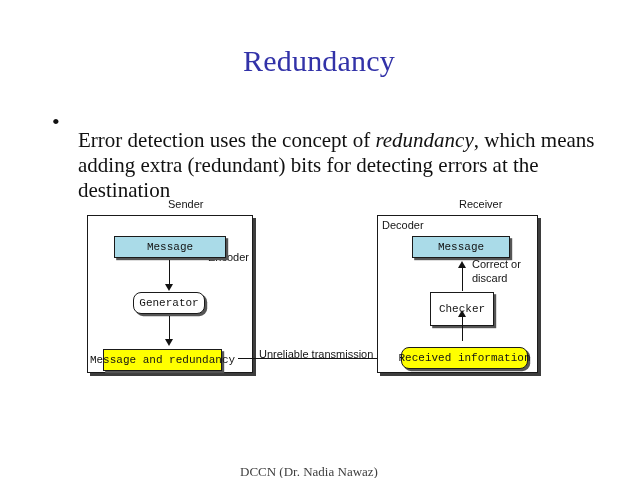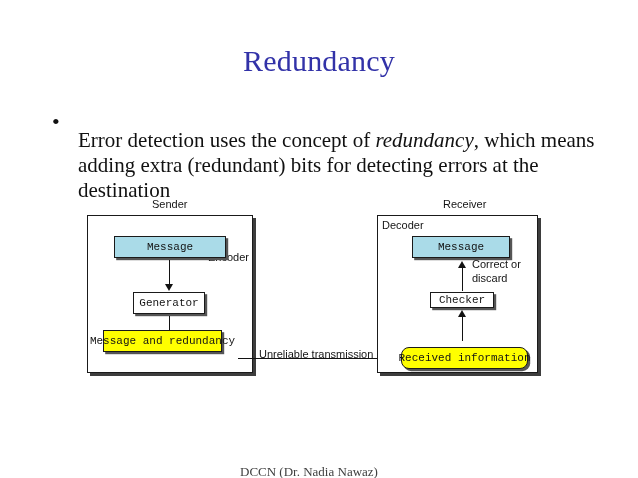--- a/index.html
+++ b/index.html
@@ -84,20 +84,21 @@
     box-sizing: border-box;
   }
   #sender-frame  { left: 87px;  top: 23px; width: 166px; height: 158px; }
   #receiver-frame{ left: 377px; top: 23px; width: 161px; height: 158px; }
 
   .frame-caption {
     position: absolute;
     font-size: 11px;
     color: #141414;
     white-space: nowrap;
+    margin-left: 16px;
   }
   #sender-caption   { left: 152px; top: 6px; }
   #receiver-caption { left: 443px; top: 6px; }
   #encoder-label { left: 208px; top: 27px; margin-top: 32px; }
   #decoder-label { left: 382px; top: 27px; }
 
   
   .nbox {
     position: absolute;
     box-sizing: border-box;
@@ -109,25 +110,25 @@
     font-family: Liberation Mono, monospace;
     font-size: 11px;
     color: #141414;
     white-space: nowrap;
   }
   .nbox.blue   { background: #aadbe8; }
   .nbox.white  { background: #ffffff; }
   .nbox.yellow { background: #ffff00; }
 
   #send-message   { left: 114px; top: 44px;  width: 112px; height: 22px; }
-  #generator      { left: 133px; top: 100px; width:  72px; height: 22px; }
-  #msg-redundancy { left: 103px; top: 138px; width: 119px; height: 22px; }
+  #generator      { left: 133px; top: 100px; width:  72px; height: 22px; border-radius: 8px; }
+  #msg-redundancy { left: 103px; top: 157px; width: 119px; height: 22px; }
 
   #recv-message   { left: 412px; top: 44px;  width: 98px; height: 22px; }
-  #checker        { left: 430px; top: 100px; width:  64px; height: 16px; text-align: center; }
+  #checker        { left: 430px; top: 100px; width:  64px; height: 34px; text-align: center; }
   #recv-info      { left: 401px; top: 155px; width: 127px; height: 22px; border-radius: 8px; }
 
   
   .vline {
     position: absolute;
     width: 0;
     border-left: 1.4px solid #121212;
   }
   .hline {
     position: absolute;

